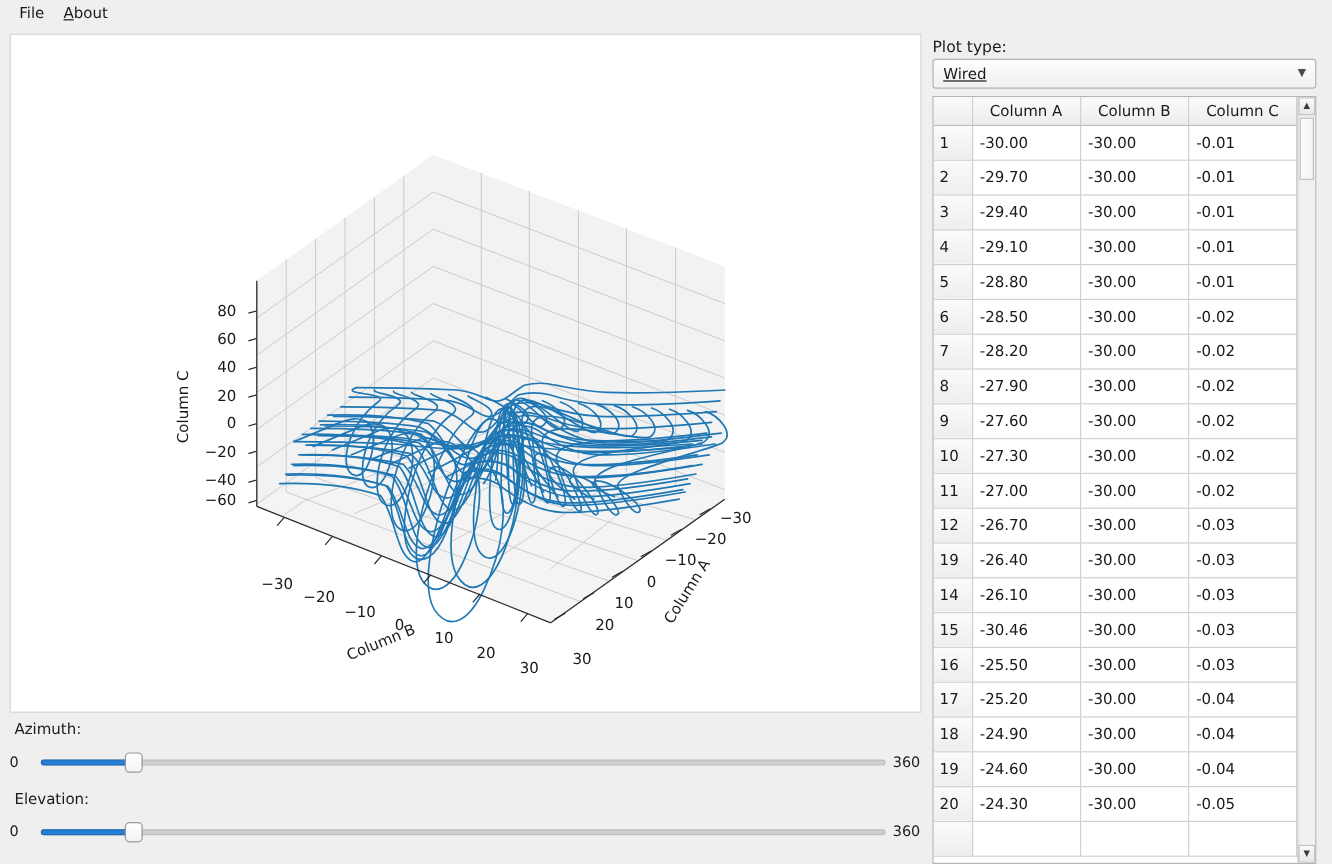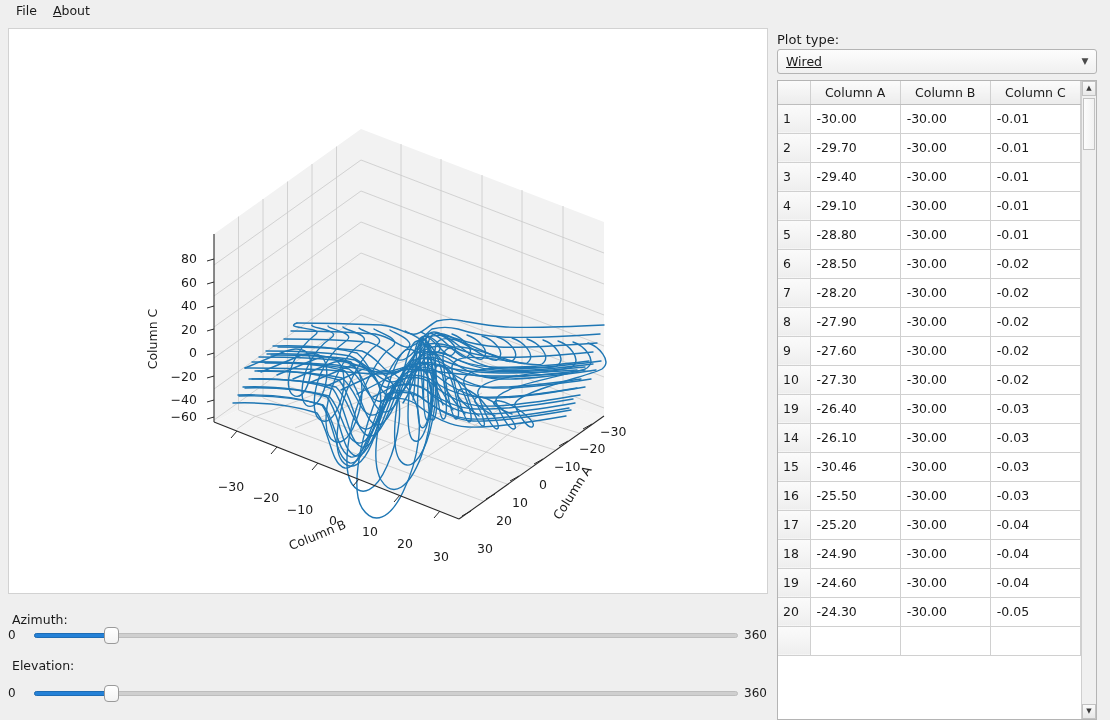--- a/index.html
+++ b/index.html
@@ -345,21 +345,21 @@
         <text x="503" y="478">10</text>
         <text x="487" y="496">20</text>
         <text x="468" y="524">30</text>
       </g>
       <text x="567" y="466" font-family="DejaVu Sans, Liberation Sans, sans-serif" font-size="12.5" fill="#1a1a1a" text-anchor="middle" transform="rotate(-58 567 466)">Column A</text>
     </svg>
   </div>
 
   <div class="slider-zone">
 
-    <div class="slider-label" style="top:4px;margin-top:12px;">Azimuth:</div>
+    <div class="slider-label" style="top:4px;">Azimuth:</div>
     <div class="slider-row" style="top:29px;">
       <div class="slider-end">0</div>
       <div class="slider-track-wrap">
         <div class="slider-track"></div>
         <div class="slider-fill" id="az-fill" style="width: 11%;"></div>
         <div class="slider-thumb" id="az-thumb" style="left: 11%;"></div>
       </div>
       <div class="slider-end right">360</div>
     </div>
 
@@ -456,20 +456,32 @@
                 <td class="val">-30.00</td>
                 <td class="val">-0.02</td>
               </tr>
               <tr>
                 <td class="idx">10</td>
                 <td class="val">-27.30</td>
                 <td class="val">-30.00</td>
                 <td class="val">-0.02</td>
               </tr>
               <tr>
+                <td class="idx">11</td>
+                <td class="val">-27.00</td>
+                <td class="val">-30.00</td>
+                <td class="val">-0.02</td>
+              </tr>
+              <tr>
+                <td class="idx">12</td>
+                <td class="val">-26.70</td>
+                <td class="val">-30.00</td>
+                <td class="val">-0.03</td>
+              </tr>
+              <tr>
                 <td class="idx">19</td>
                 <td class="val">-26.40</td>
                 <td class="val">-30.00</td>
                 <td class="val">-0.03</td>
               </tr>
               <tr>
                 <td class="idx">14</td>
                 <td class="val">-26.10</td>
                 <td class="val">-30.00</td>
                 <td class="val">-0.03</td>

